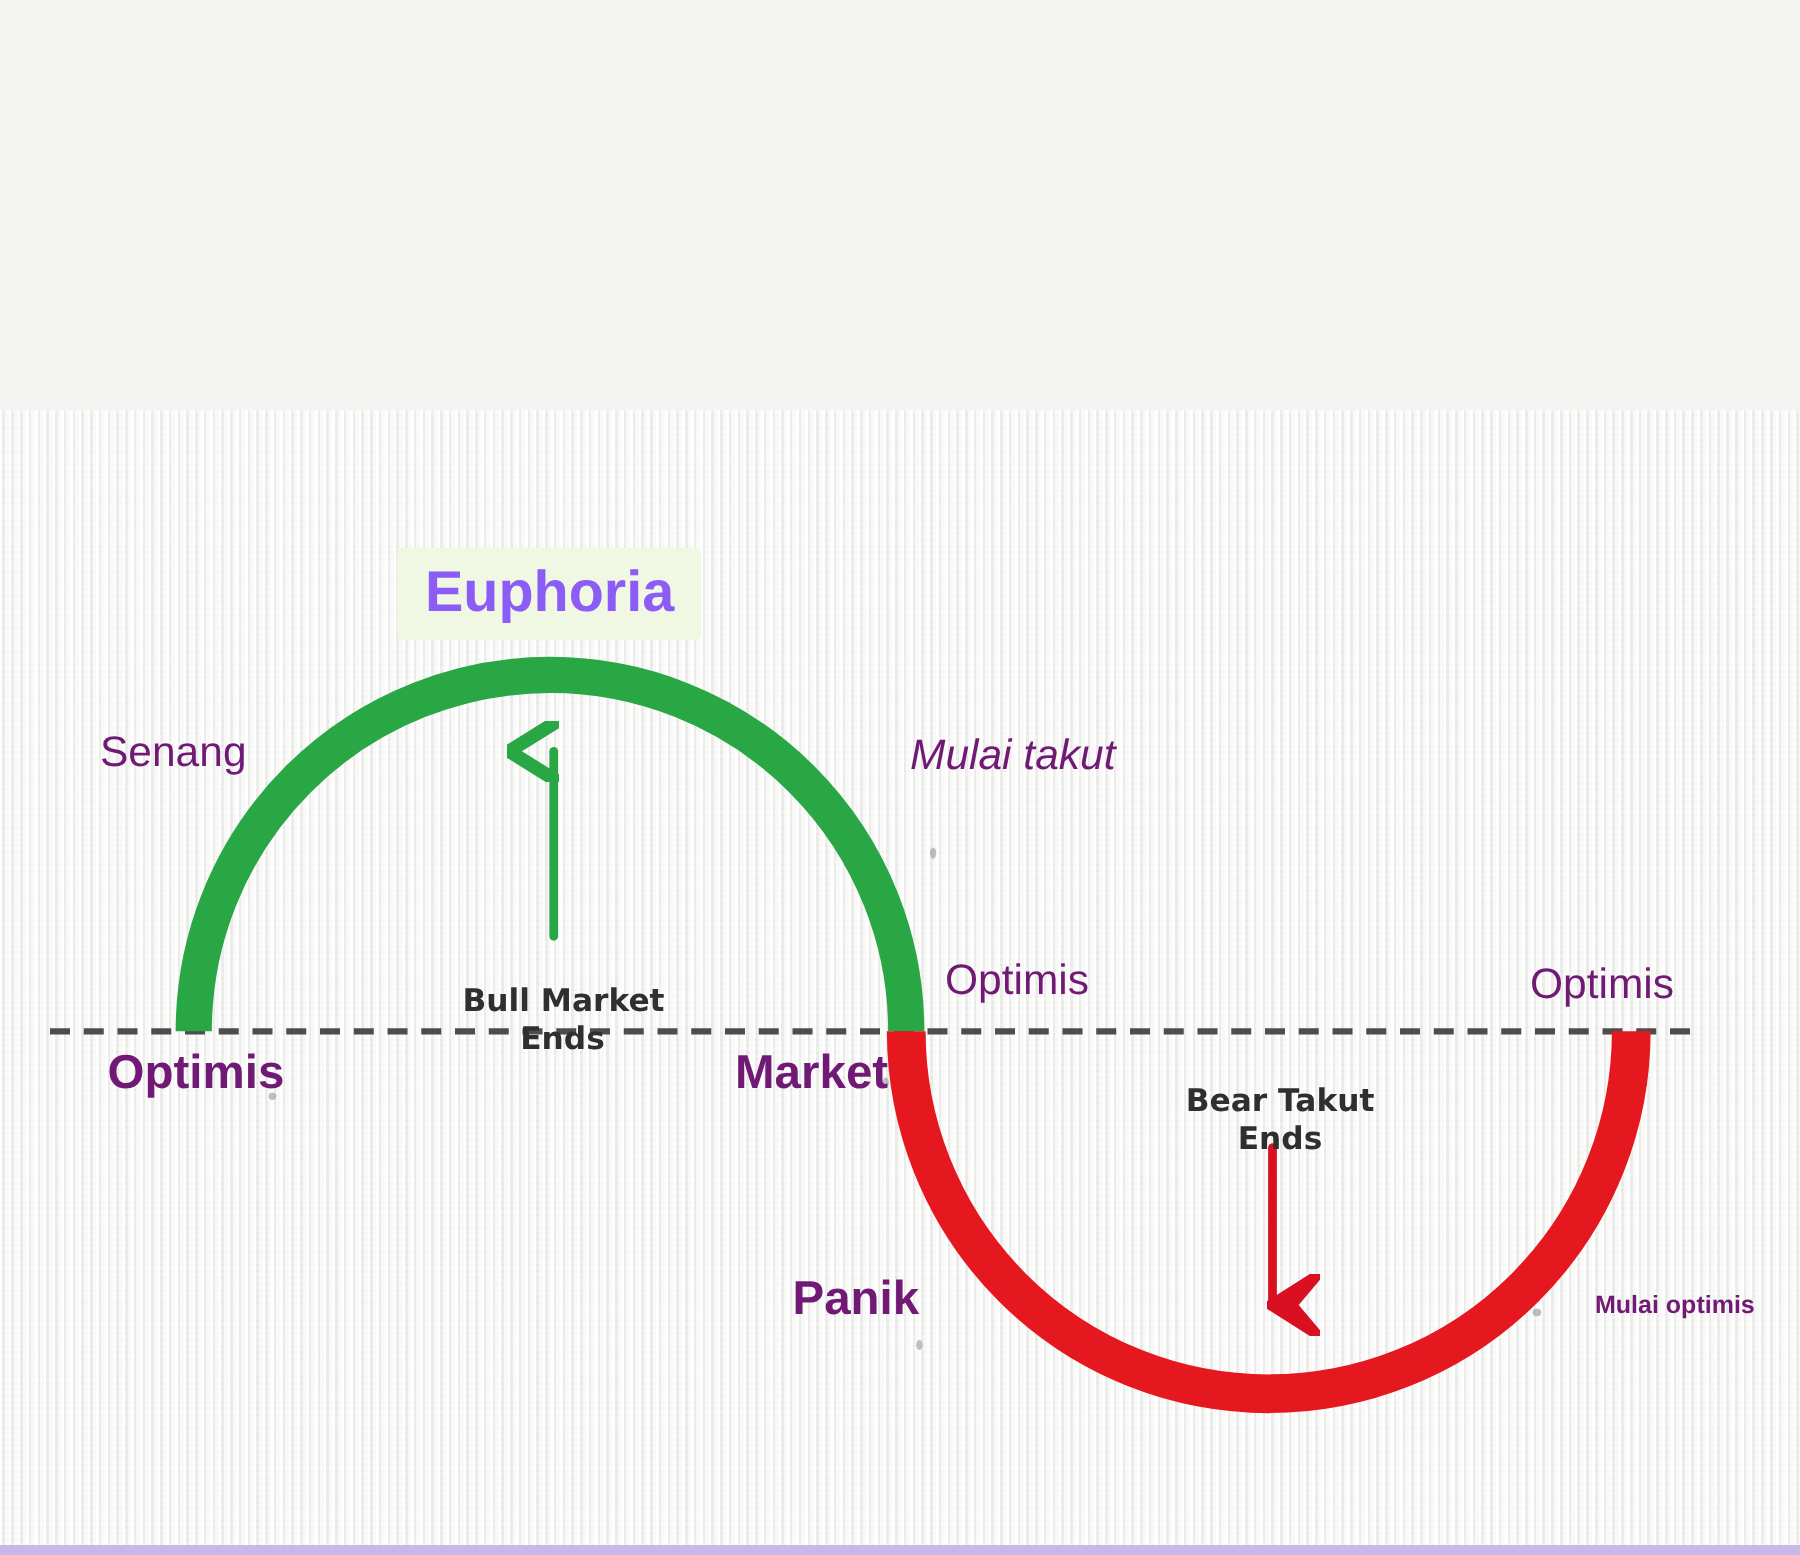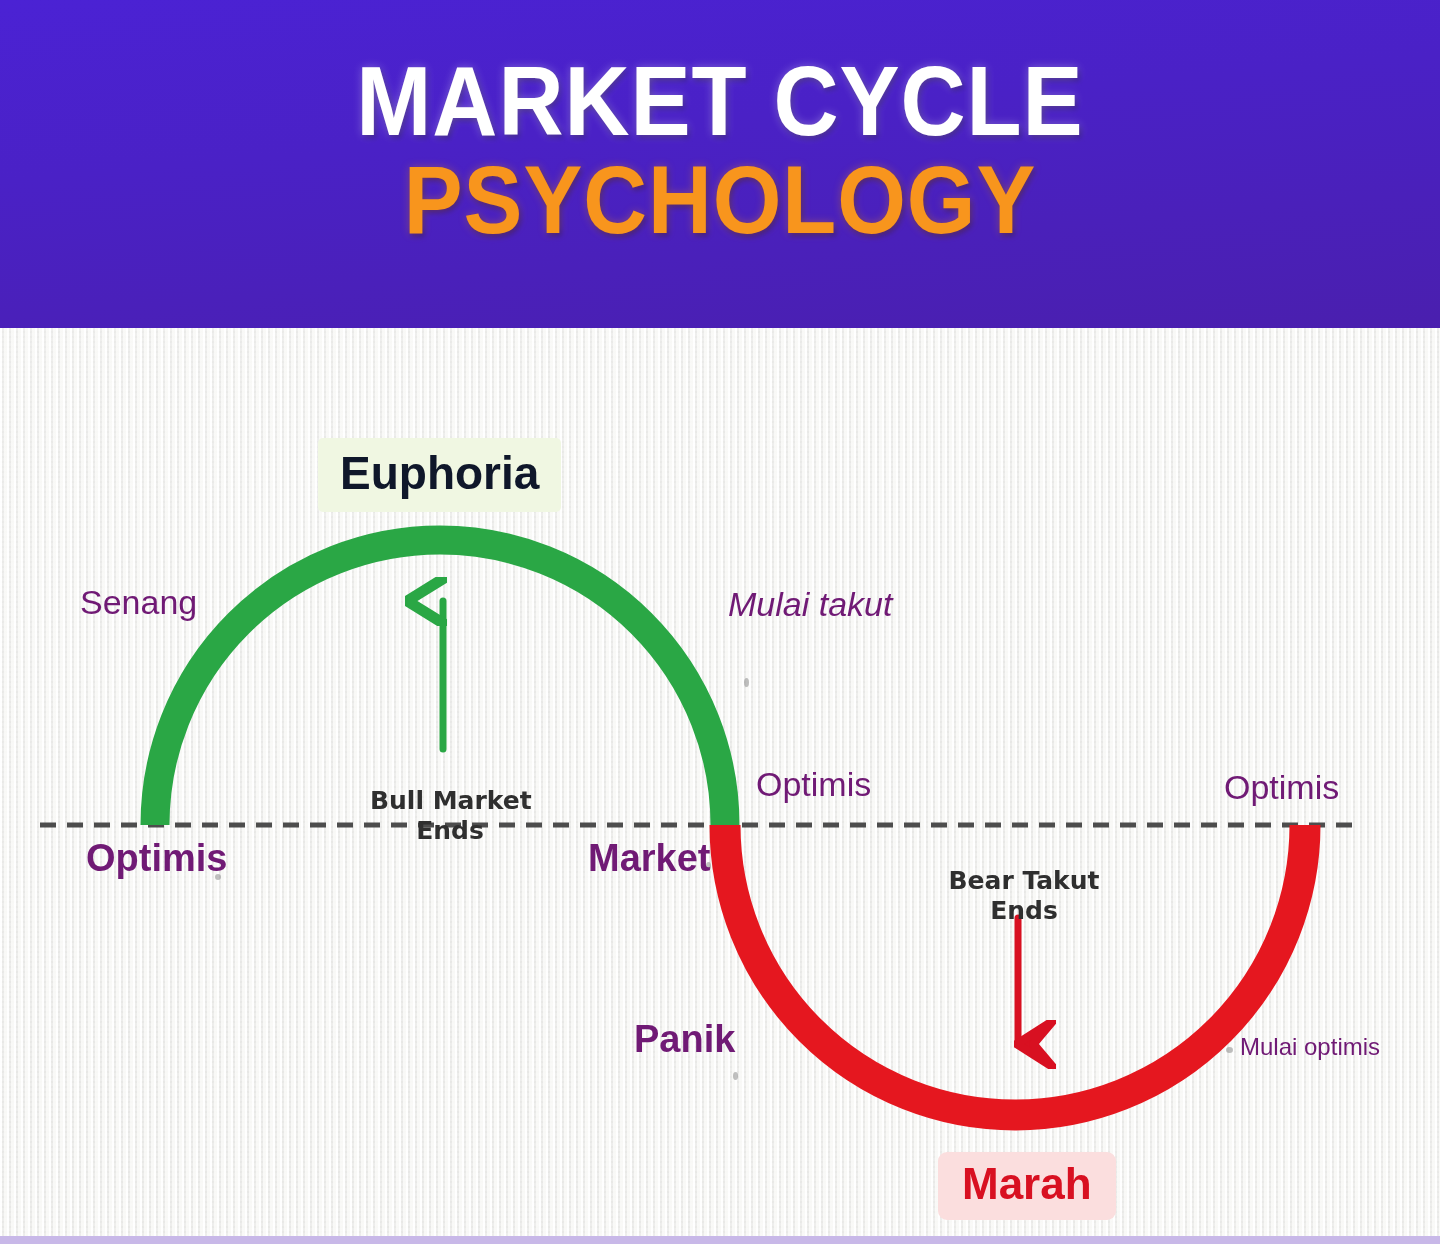--- a/index.html
+++ b/index.html
@@ -100,42 +100,42 @@
   
   .lbl {
     position: absolute;
     white-space: nowrap;
     color: #701a75;
     font-family: "Liberation Sans", sans-serif;
   }
 
   .lbl-plain   { font-size: 34px; font-weight: normal; }
   .lbl-bold    { font-size: 38px; font-weight: bold; }
-  .lbl-small   { font-size: 24px; font-weight: normal; }
+  .lbl-small   { font-size: 20px; font-weight: bold; margin-left: 36px; }
 
   .lbl-mono {
     font-family: "DejaVu Sans", sans-serif;
     font-weight: bold;
     font-size: 25px;
     color: #2f2f2f;
     text-align: center;
     line-height: 1.18;
     margin-top: 28px;
   }
 
   #label-euphoria {
     position: absolute;
     left: 318px;
     top: 438px;
     padding: 8px 22px 12px 22px;
     background: #f0f7e2;
     border-radius: 5px;
     font-size: 46px;
     font-weight: bold;
-    color: #0f172a;
+    color: #8b5cf6;
     font-family: "Liberation Sans", sans-serif;
     white-space: nowrap;
   }
 
   #label-marah {
     position: absolute;
     left: 938px;
     top: 1152px;
     padding: 7px 24px 11px 24px;
     background: #fbdede;
@@ -164,24 +164,20 @@
     background: #8d8d8d;
     border-radius: 50%;
     opacity: 0.55;
   }
 </style>
 </head>
 <body>
 
 <div id="page">
 
-  <div id="header">
-    <div class="title-line" id="title-line1">MARKET CYCLE</div>
-    <div class="title-line" id="title-line2">PSYCHOLOGY</div>
-  </div>
 
   <div id="body-area"></div>
 
   <svg id="diagram-svg" viewBox="0 0 1440 916">
     <defs>
       <marker id="arrowhead-up" markerWidth="7" markerHeight="6" refX="3.5" refY="5.4" orient="auto">
         <path d="M 0.2 5.6 L 3.5 0.3 L 6.8 5.6" fill="none" stroke="#2aa745" stroke-width="1.55" stroke-linecap="round" stroke-linejoin="round"></path>
       </marker>
       <marker id="arrowhead-down" markerWidth="7" markerHeight="6" refX="3.5" refY="5.4" orient="auto">
         <path d="M 0.2 0.4 L 3.5 5.6 L 6.8 0.4 L 3.5 3.2 Z" fill="#d81021" stroke="#d81021" stroke-width="1.2" stroke-linecap="round" stroke-linejoin="round"></path>
@@ -220,21 +216,20 @@
   <div class="lbl lbl-plain" id="label-pesimis">Optimis</div>
 
   <div class="lbl lbl-bold" id="label-panik">Market</div>
 
   <div class="lbl lbl-bold" id="label-takut">Panik</div>
 
   <div class="lbl lbl-plain" id="label-optimis-right">Optimis</div>
 
   <div class="lbl lbl-small" id="label-mulai-optimis">Mulai optimis</div>
 
-  <div id="label-marah">Marah</div>
 
   <div class="lbl lbl-mono" id="label-bull">
     <div>Bull Market</div>
     <div>Ends</div>
   </div>
 
   <div class="lbl lbl-mono" id="label-bear">
     <div>Bear Takut</div>
     <div>Ends</div>
   </div>

